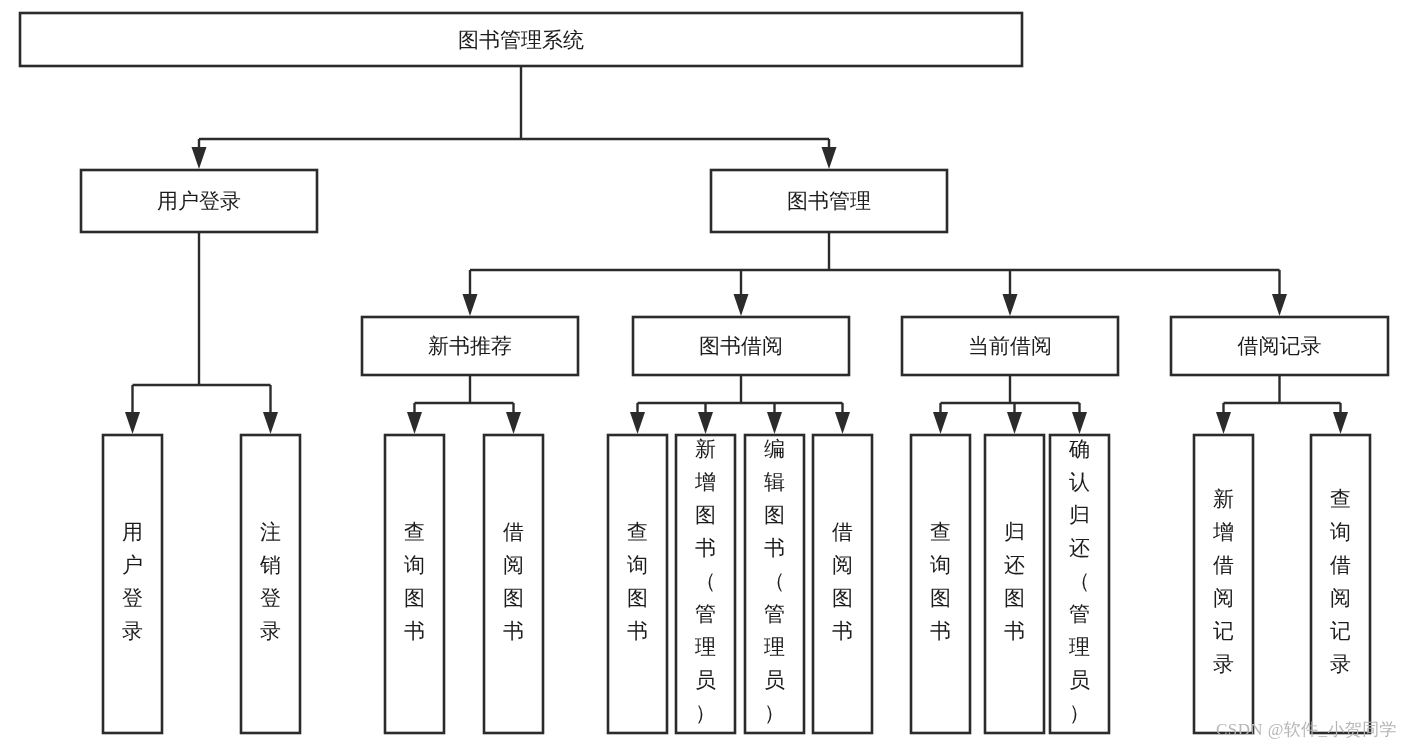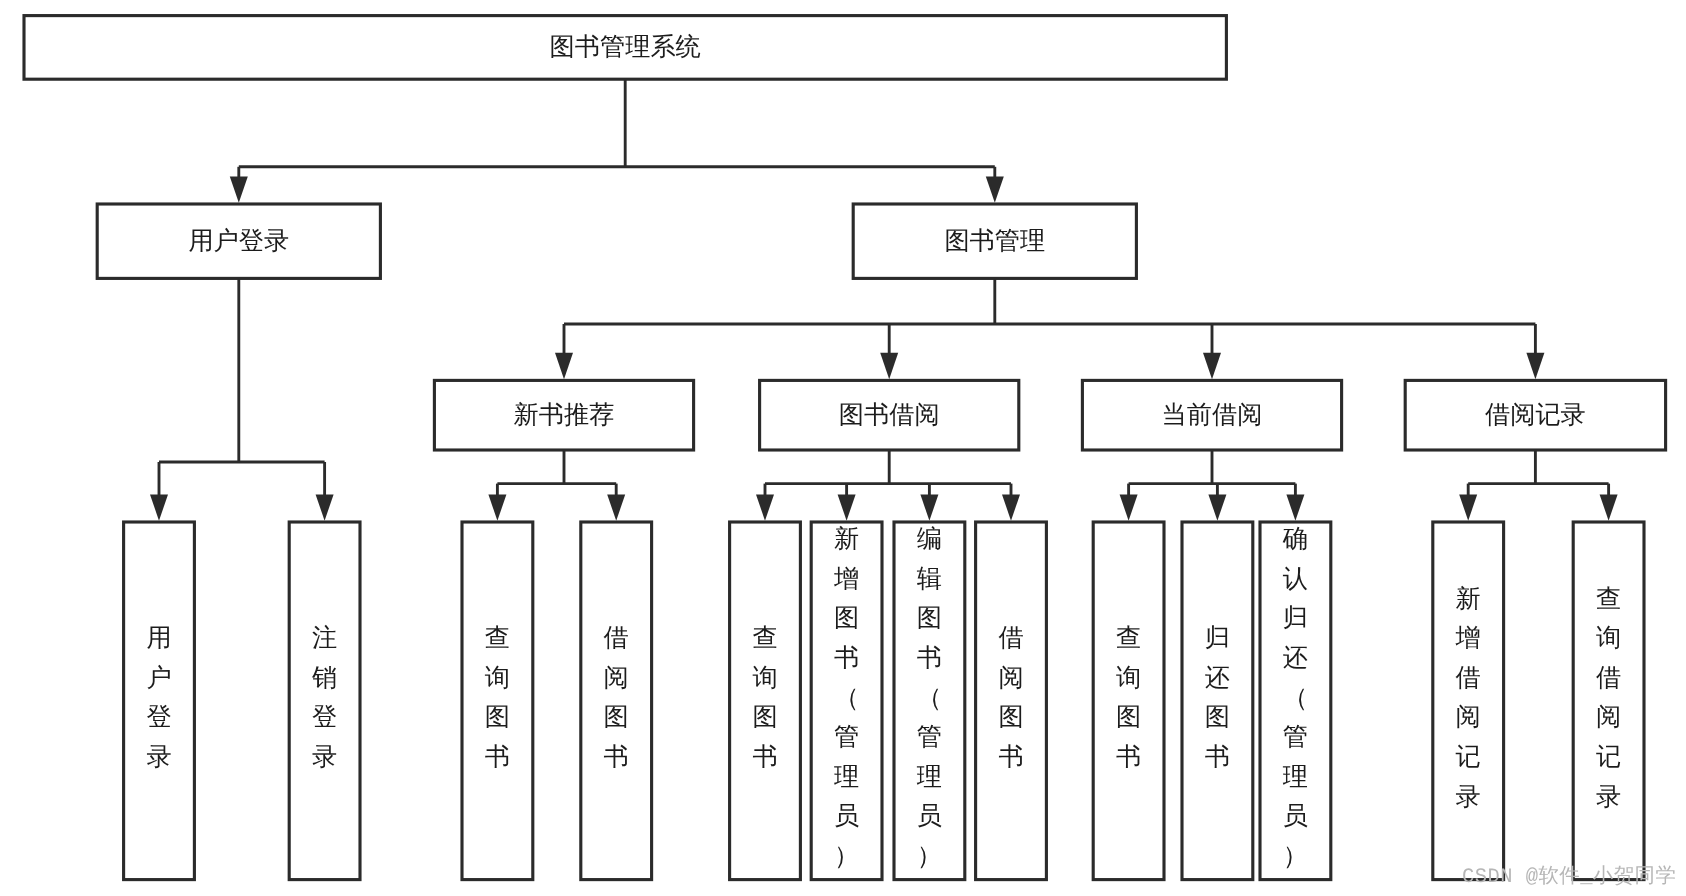--- a/index.html
+++ b/index.html
@@ -51,21 +51,21 @@
   .node-label-v {
     font-family: "DejaVu Sans", "Liberation Sans", sans-serif;
     font-size: 21px;
     fill: #1c1c1c;
     text-anchor: middle;
   }
   .watermark {
     position: absolute;
     right: 8px;
     bottom: 6px;
-    font-family: Liberation Mono, monospace;
+    font-family: Liberation Serif, serif;
     font-size: 17px;
     color: #b6b6b6;
     white-space: nowrap;
     letter-spacing: 0.4px;
     pointer-events: none;
   }
 </style>
 </head>
 <body>
 

